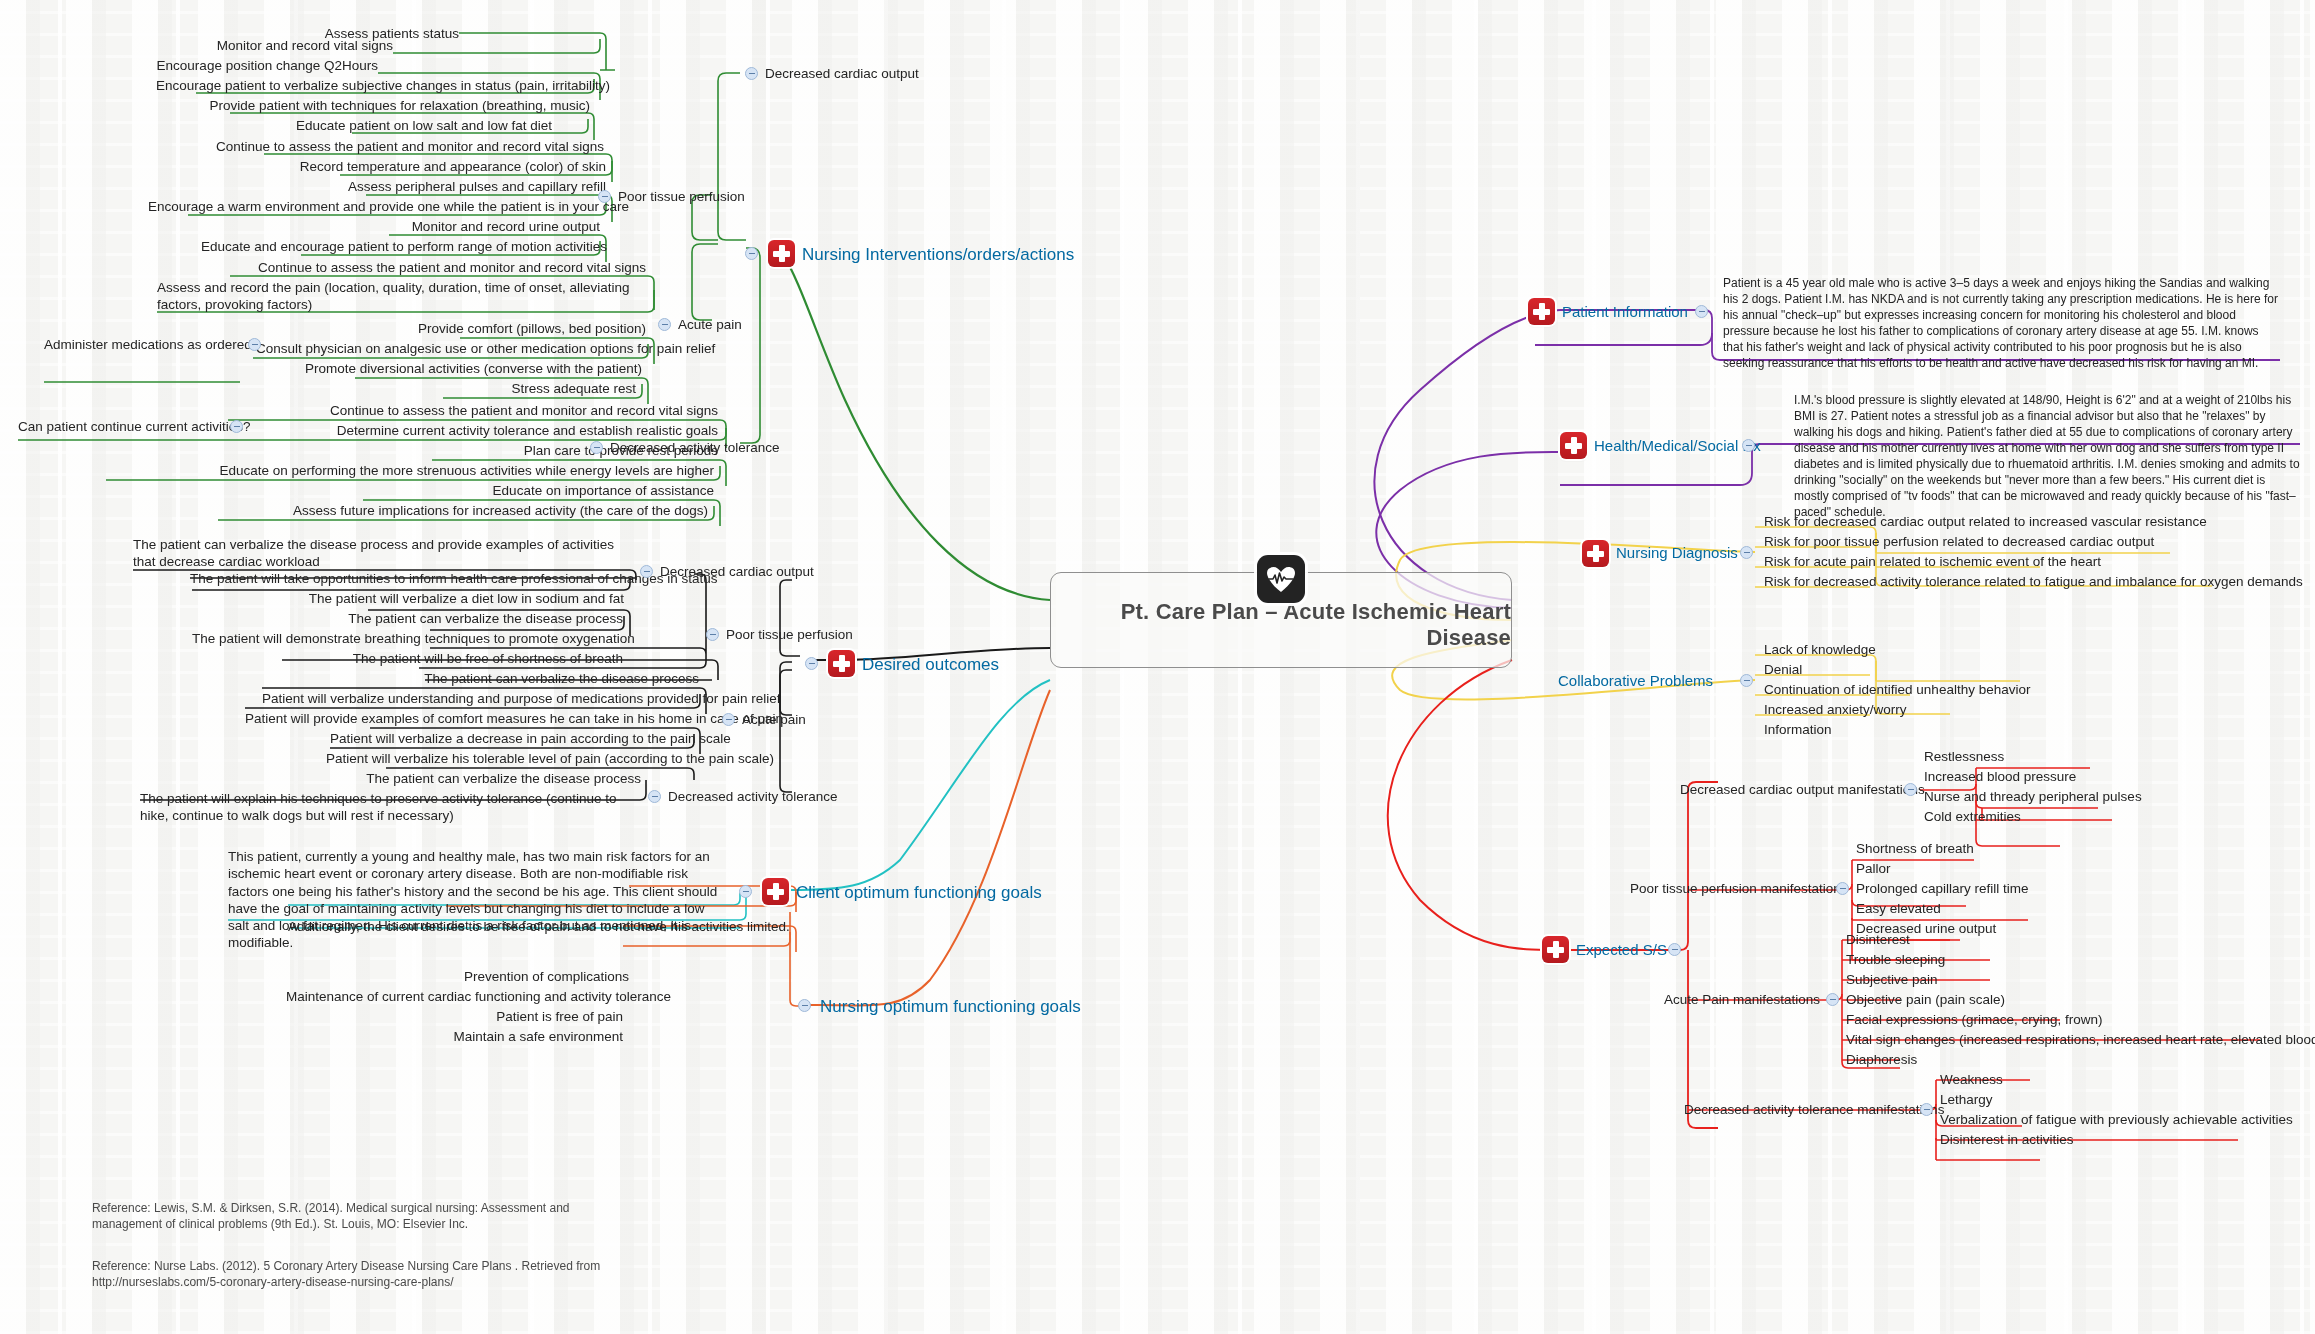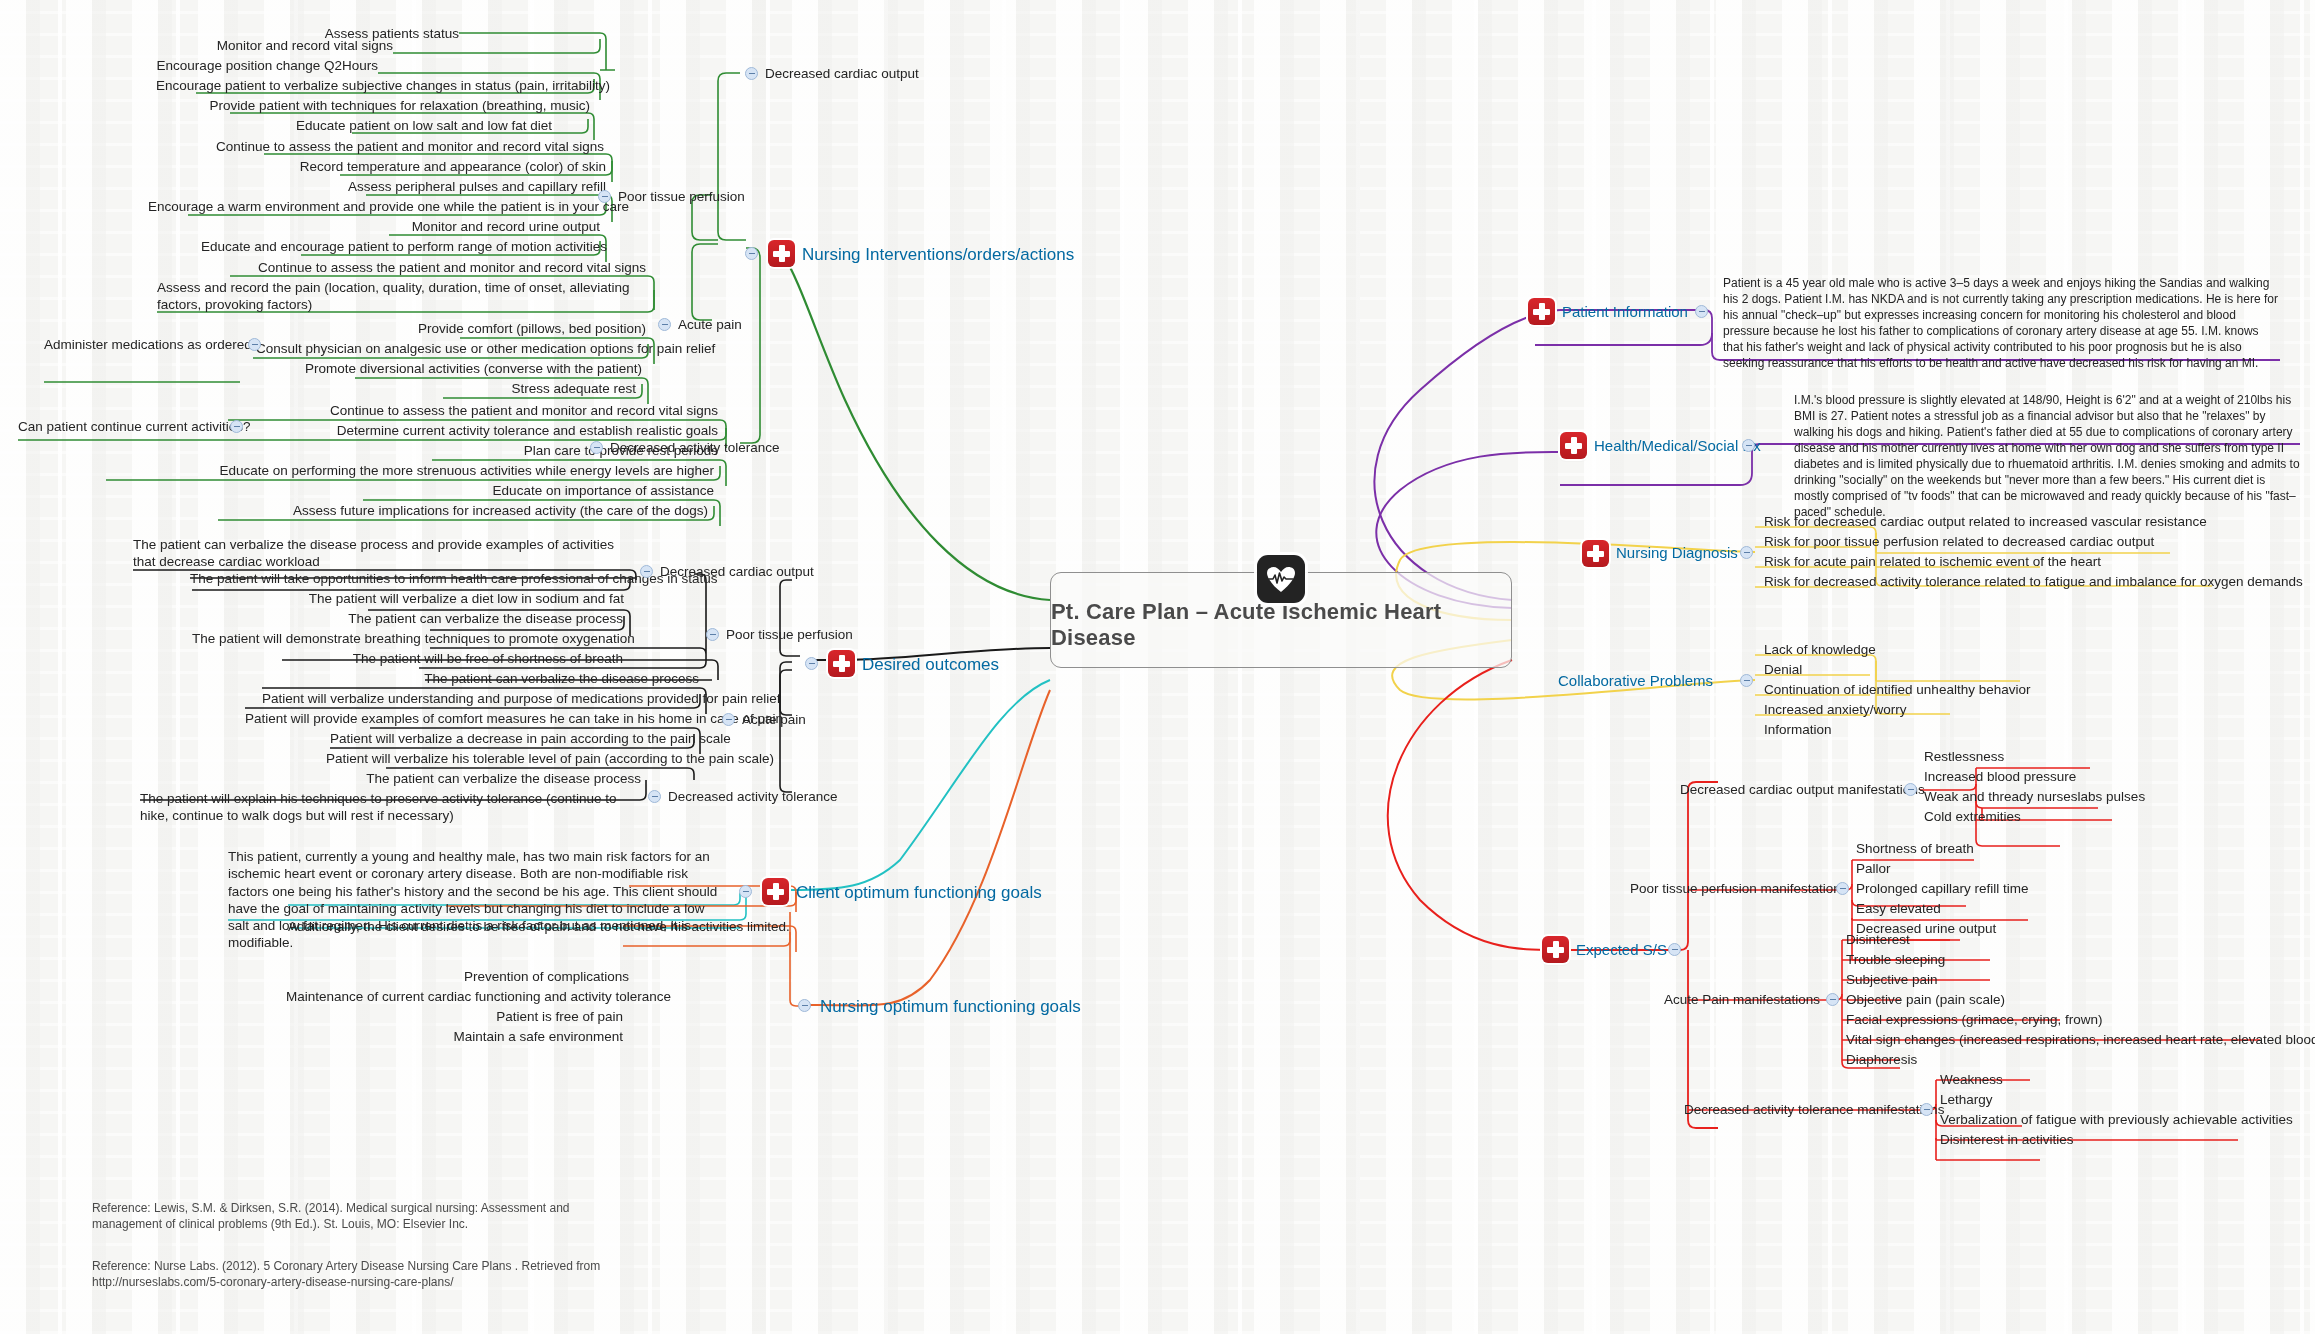--- a/index.html
+++ b/index.html
@@ -79,21 +79,21 @@
     z-index:3;
   }
   #central-icon{
     position:absolute; left:50%; top:-18px; margin-left:-24px;
     width:48px;height:48px;border-radius:11px;background:#232323;
     display:flex;align-items:center;justify-content:center;z-index:5;
     box-shadow:0 0 0 3px rgba(255,255,255,.95);
   }
   #central-title{
     position:absolute; left:0; right:0; bottom:16px;
-    text-align:left; font-size:22px; font-weight:bold; color:#4a4a4a;
+    text-align:right; font-size:22px; font-weight:bold; color:#4a4a4a;
     letter-spacing:.2px;
   }
   .ref{
     position:absolute; z-index:3; font-size:12px; line-height:1.35; color:#4a4a4a;
     white-space:pre-line;
   }
 </style>
 </head>
 <body>
 
@@ -379,21 +379,21 @@
 <div class="node" style="left:1764px;top:721px">Information</div>
 
 <div class="cross" style="left:1542px;top:936px"></div>
 <div class="toggle" style="left:1668px;top:943px"></div>
 <div class="branch-title small" style="left:1576px;top:941px">Expected S/S</div>
 
 <div class="toggle" style="left:1904px;top:783px"></div>
 <div class="node ra" style="left:1680px;top:781px;width:218px">Decreased cardiac output manifestations</div>
 <div class="node" style="left:1924px;top:748px">Restlessness</div>
 <div class="node" style="left:1924px;top:768px">Increased blood pressure</div>
-<div class="node" style="left:1924px;top:788px">Weak and thready nurseslabs pulses</div>
+<div class="node" style="left:1924px;top:788px">Nurse and thready peripheral pulses</div>
 <div class="node" style="left:1924px;top:808px">Cold extremities</div>
 
 <div class="toggle" style="left:1836px;top:882px"></div>
 <div class="node ra" style="left:1630px;top:880px">Poor tissue perfusion manifestations</div>
 <div class="node" style="left:1856px;top:840px">Shortness of breath</div>
 <div class="node" style="left:1856px;top:860px">Pallor</div>
 <div class="node" style="left:1856px;top:880px">Prolonged capillary refill time</div>
 <div class="node" style="left:1856px;top:900px">Easy elevated</div>
 <div class="node" style="left:1856px;top:920px">Decreased urine output</div>
 

